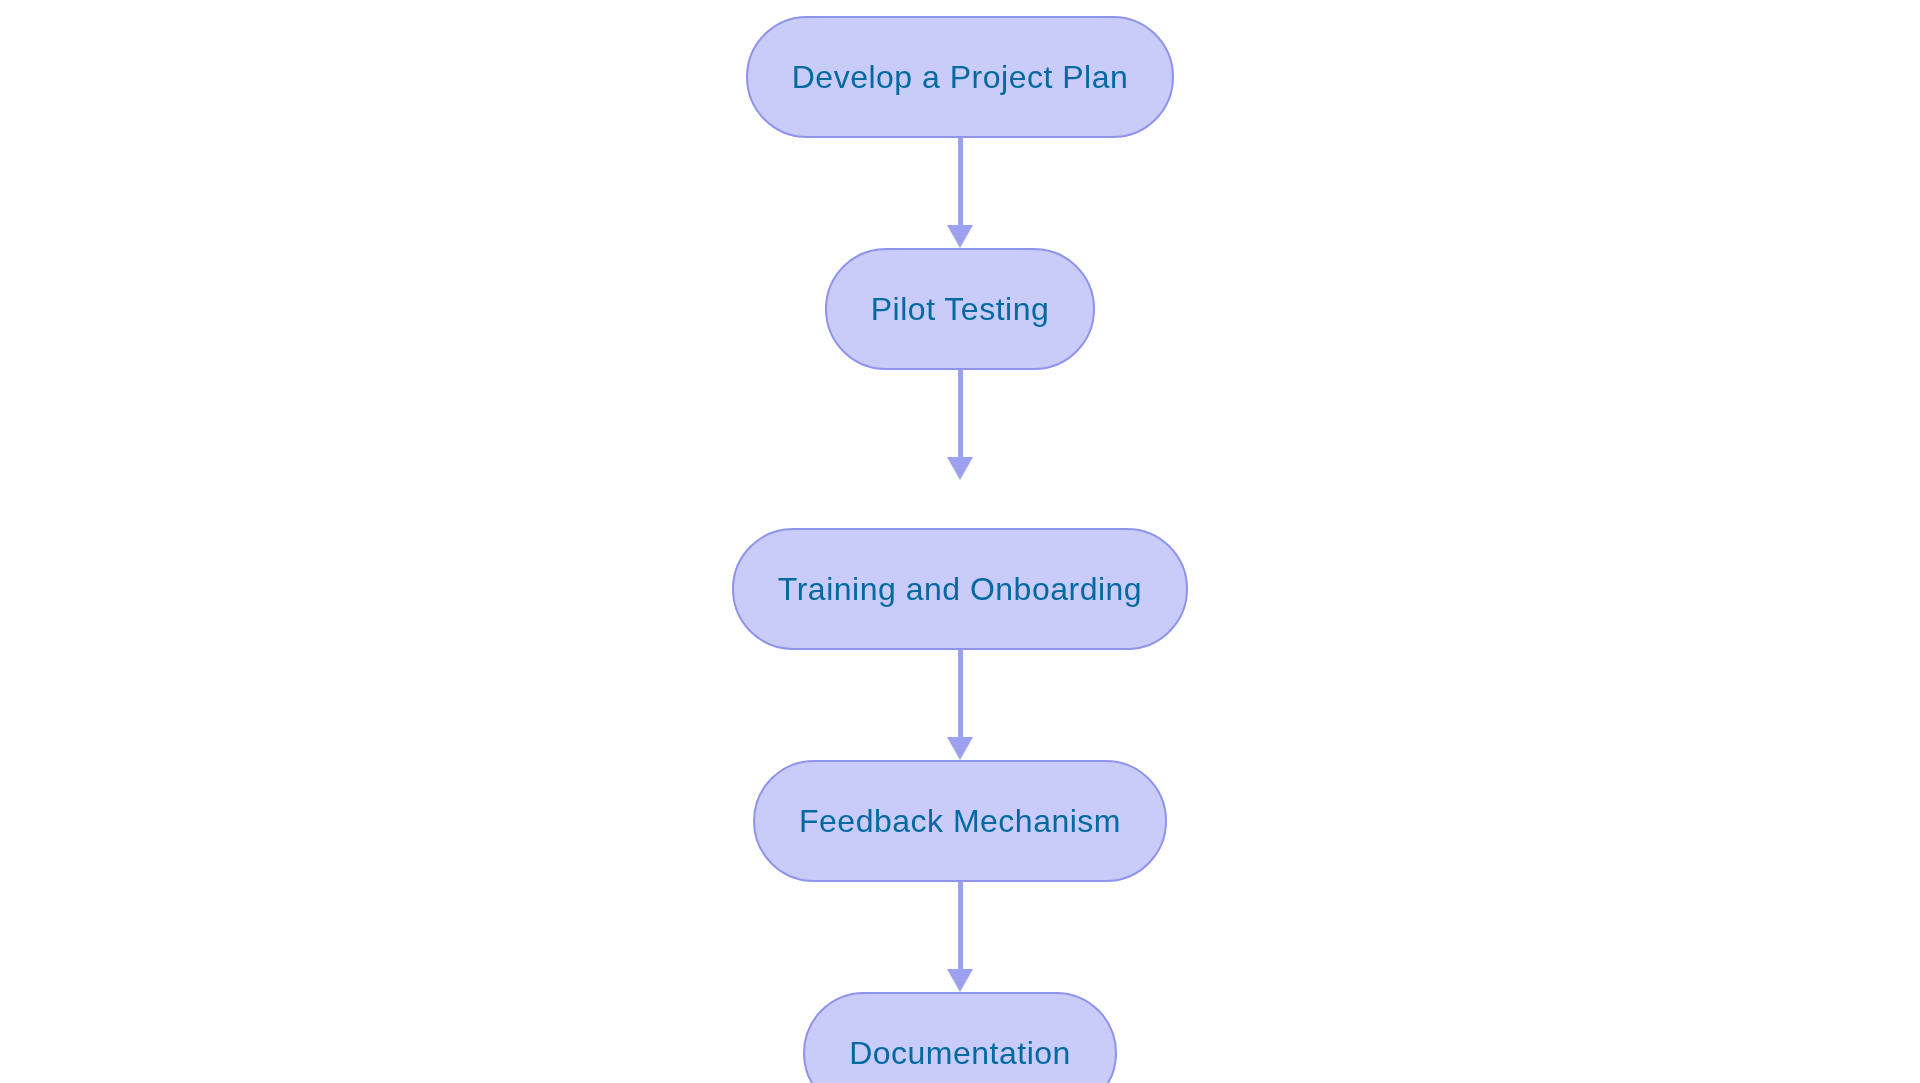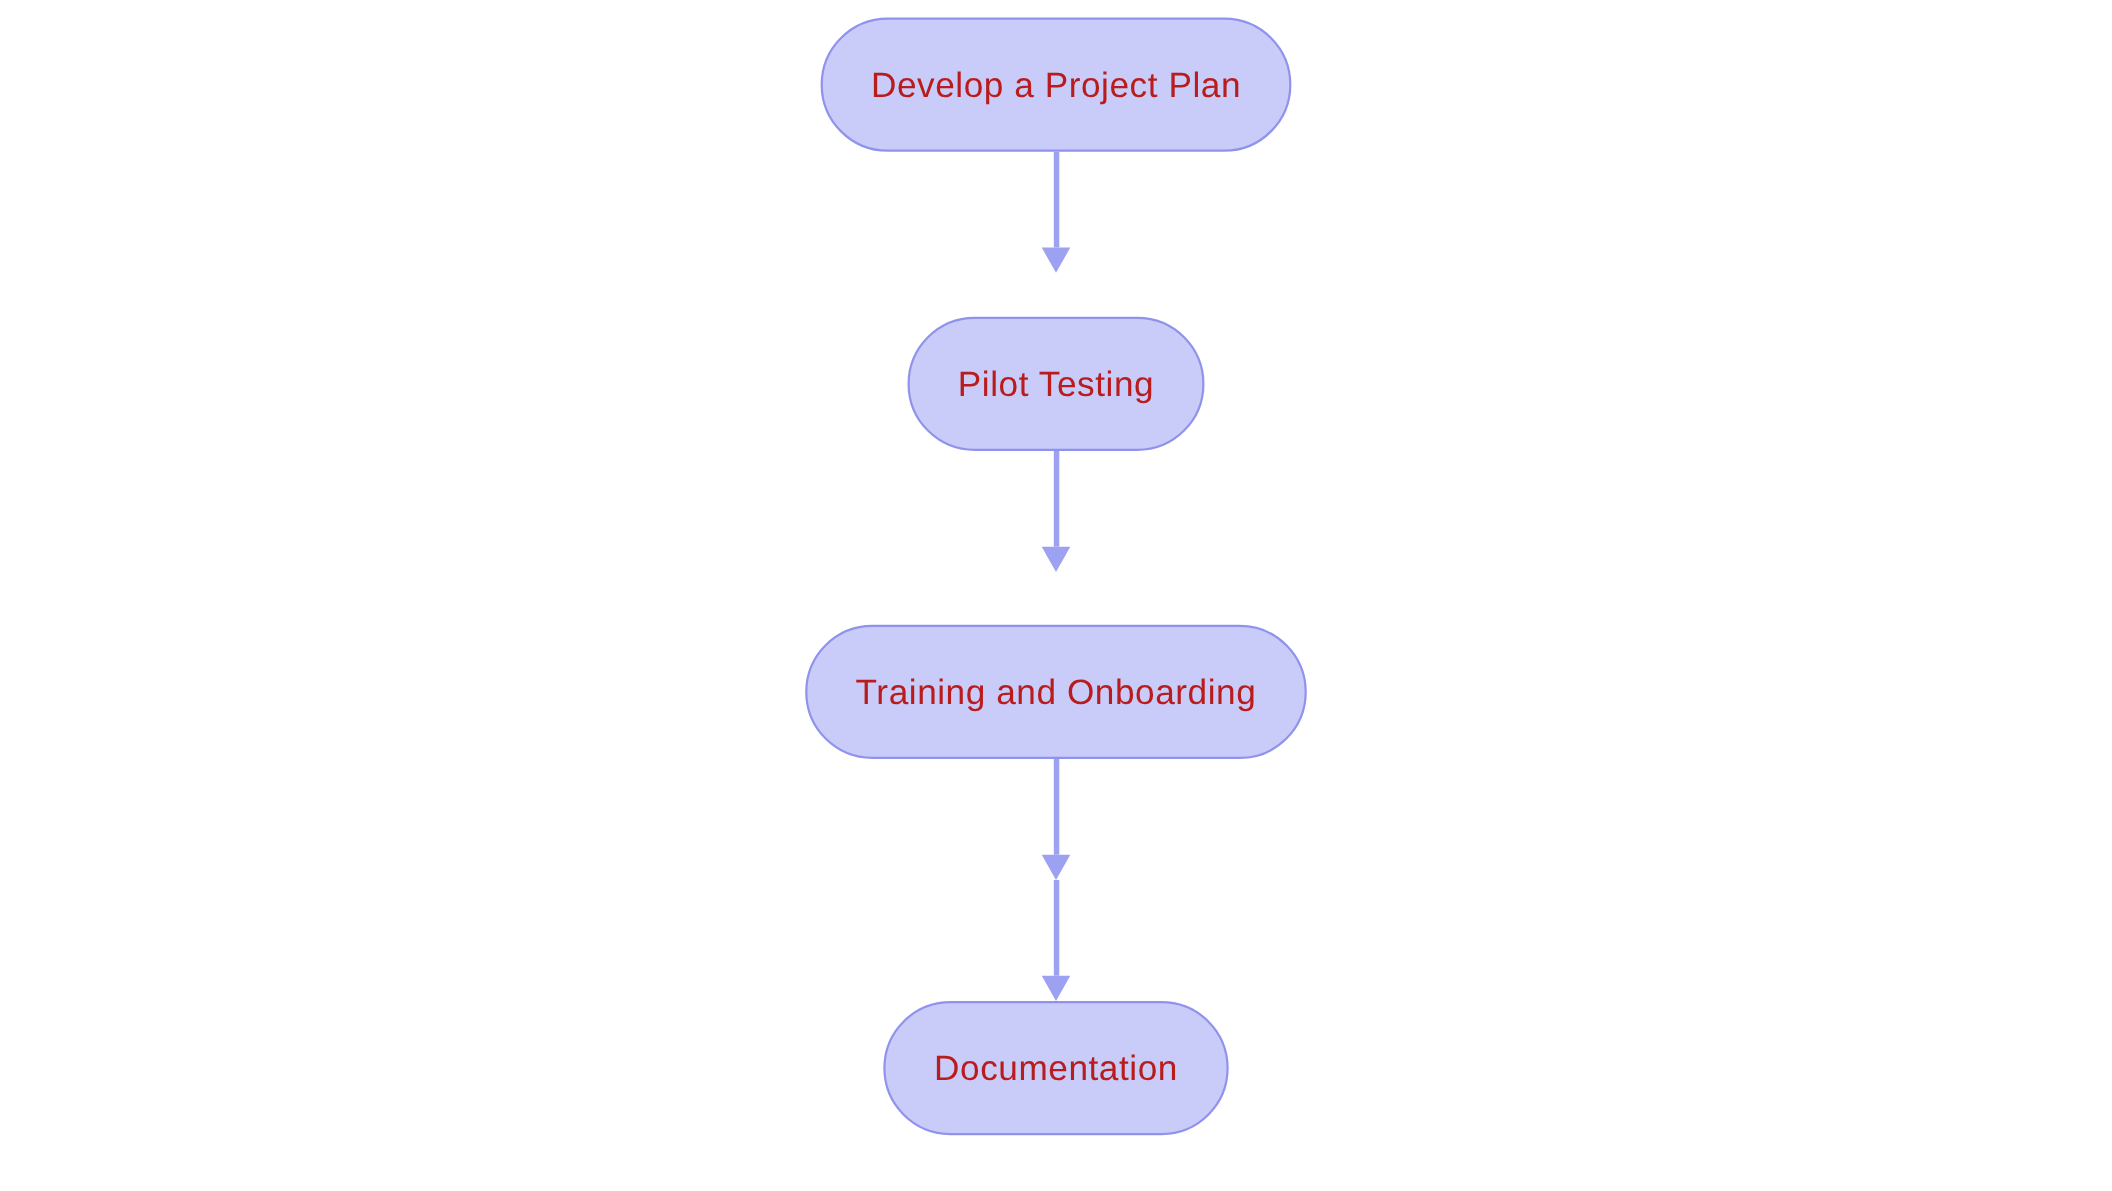--- a/index.html
+++ b/index.html
@@ -24,30 +24,30 @@
     flex-direction: column;
     align-items: center;
   }
   .node {
     box-sizing: border-box;
     height: 122px;
     padding: 0 44px;
     border-radius: 62px;
     background: #c9cbf8;
     border: 2px solid #8f93ec;
-    color: #b91c1c;
+    color: #0369a1;
     font-size: 32px;
     letter-spacing: 0.5px;
     display: flex;
     align-items: center;
     justify-content: center;
     white-space: nowrap;
   }
   .node--1 { min-width: 392px; }
-  .node--2 { min-width: 252px; margin-top: 40px; }
+  .node--2 { min-width: 252px; }
   .node--3 { min-width: 424px; margin-top: 48px; }
   .node--4 { min-width: 390px; }
   .node--5 { min-width: 304px; }
   .arrow {
     height: 110px;
     display: flex;
     flex-direction: column;
     align-items: center;
   }
   .arrow__line {
@@ -89,20 +89,23 @@
 
     <div class="node node--3">
       <span>Training and Onboarding</span>
     </div>
 
     <div class="arrow">
       <div class="arrow__line"></div>
       <div class="arrow__head"></div>
     </div>
 
+    <div class="node node--4">
+      <span>Feedback Mechanism</span>
+    </div>
 
     <div class="arrow">
       <div class="arrow__line"></div>
       <div class="arrow__head"></div>
     </div>
 
     <div class="node node--5">
       <span>Documentation</span>
     </div>
 

